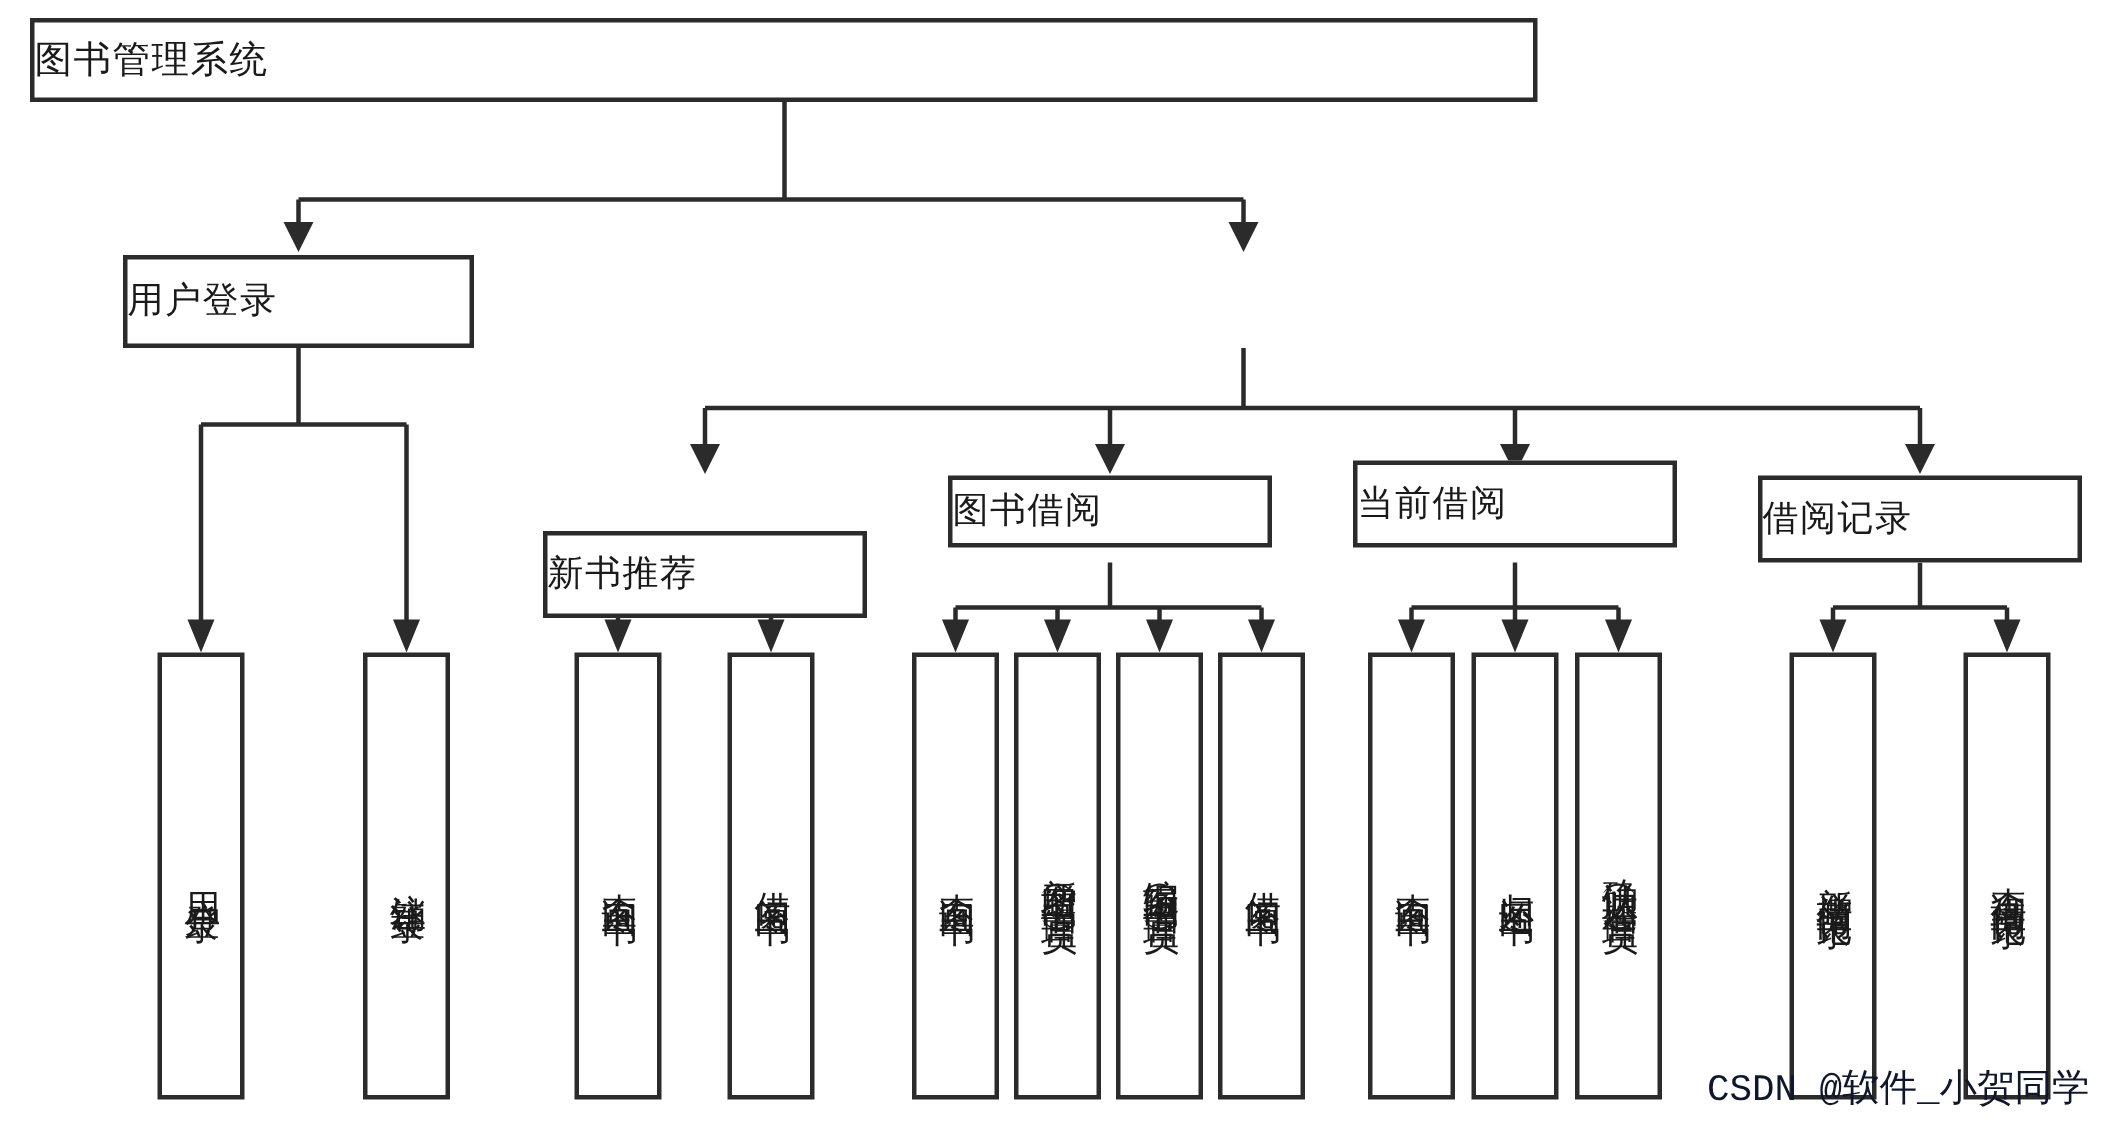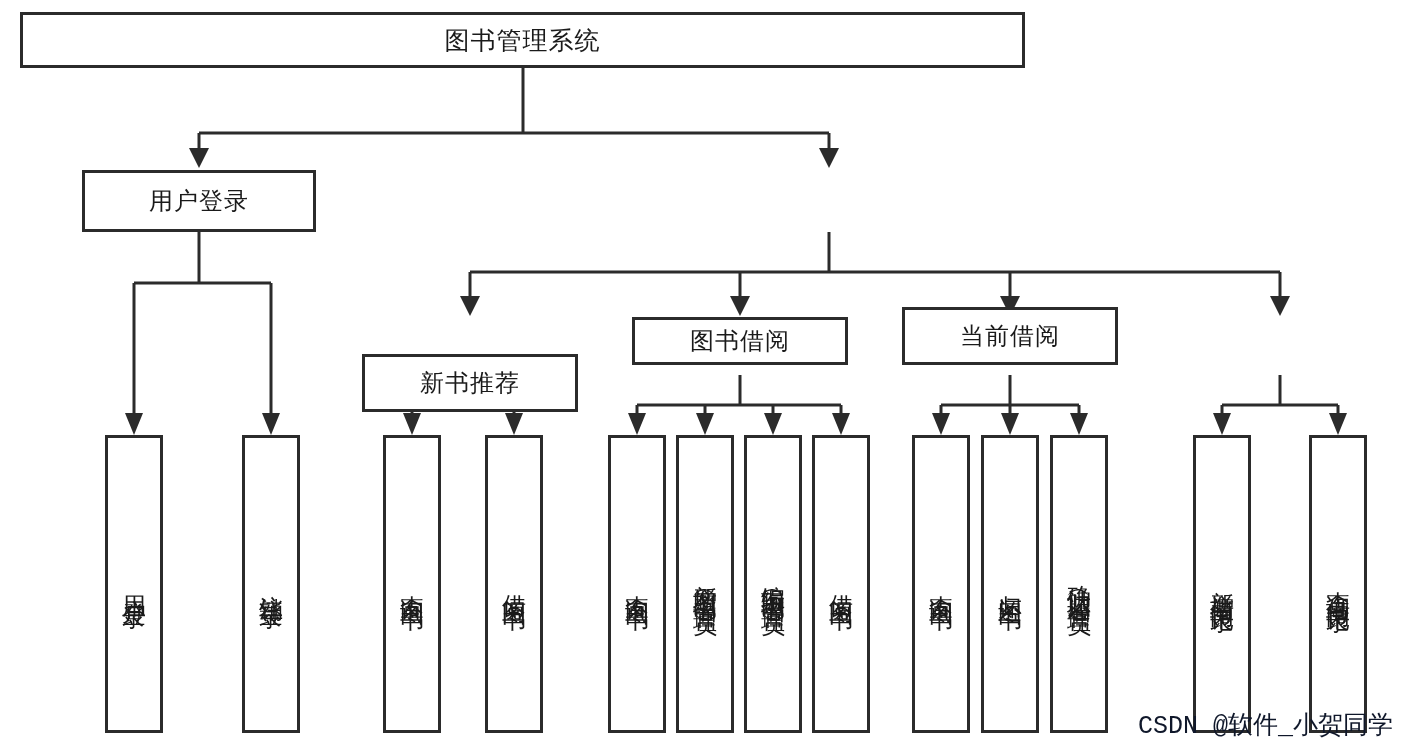--- a/index.html
+++ b/index.html
@@ -40,21 +40,21 @@
   }
 
   
   .node {
     position: absolute;
     box-sizing: border-box;
     background: #ffffff;
     border: 3px solid #2b2b2b;
     display: flex;
     align-items: center;
-    justify-content: center;
+    justify-content: flex-start;
     color: #1a1a1a;
     z-index: 2;
   }
   .node .label {
     line-height: 1.05;
     letter-spacing: 1px;
     white-space: nowrap;
   }
 
   
@@ -174,20 +174,23 @@
   </div>
 
   <div class="node branch" style="left:632px; top:317px; width:216px; height:48px;">
     <span class="label">图书借阅</span>
   </div>
 
   <div class="node branch" style="left:902px; top:307px; width:216px; height:58px;">
     <span class="label">当前借阅</span>
   </div>
 
+  <div class="node branch" style="left:1172px; top:317px; width:216px; height:58px;">
+    <span class="label">借阅记录</span>
+  </div>
 
   <div class="node leaf" style="left:105px; top:435px; width:58px; height:298px;">
     <span class="label">用户登录</span>
   </div>
   <div class="node leaf" style="left:242px; top:435px; width:58px; height:298px;">
     <span class="label">注销登录</span>
   </div>
 
   <div class="node leaf" style="left:383px; top:435px; width:58px; height:298px;">
     <span class="label">查询图书</span>

